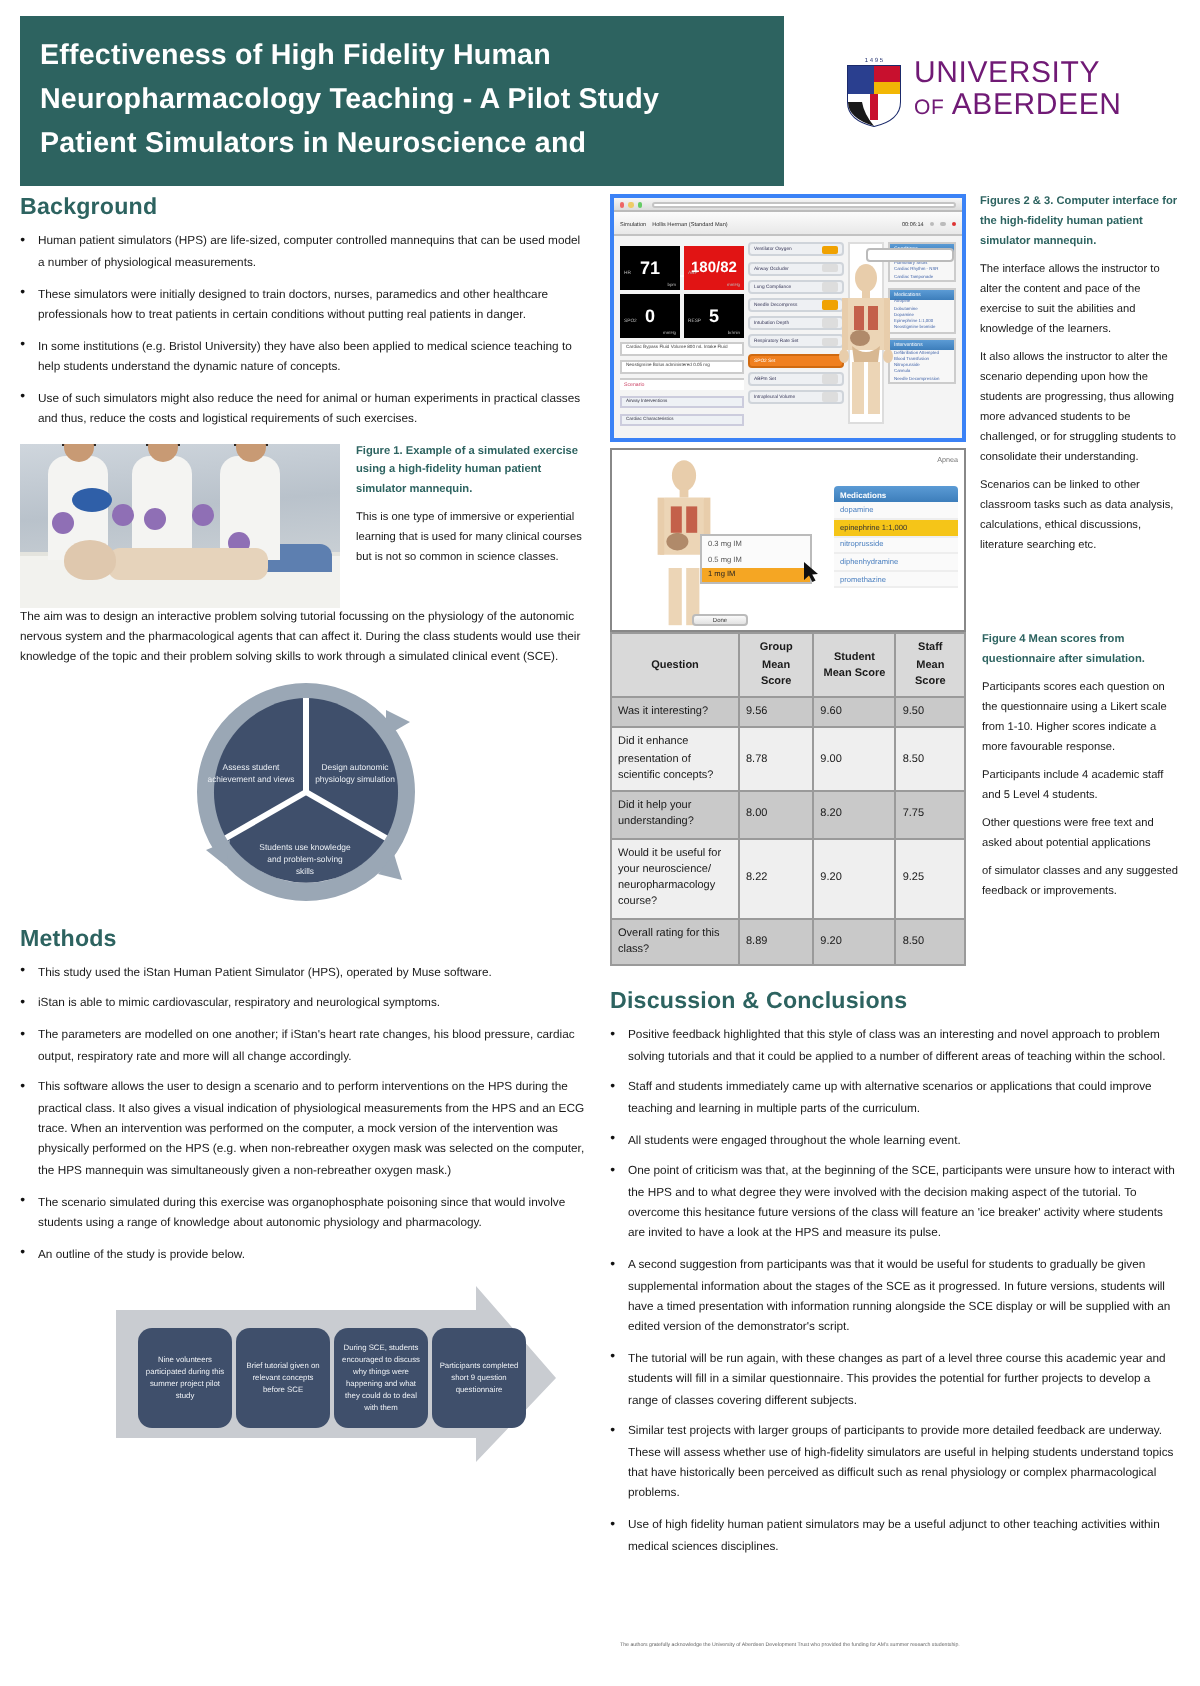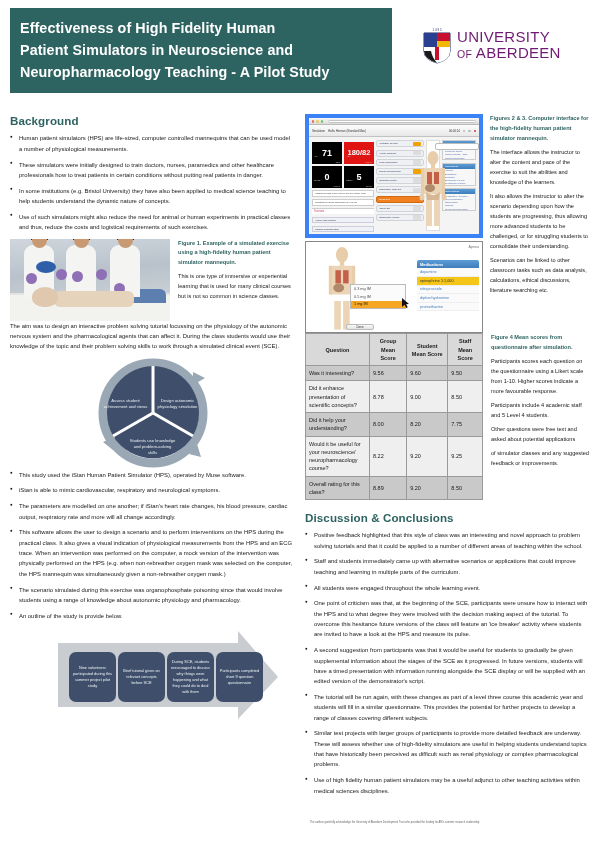--- a/index.html
+++ b/index.html
@@ -30,21 +30,21 @@
   .uni-name .l2 small { font-size: 10.5px; }
 
   .authors-bar {
     background: #2d6360; color: #ffffff;
     margin-top: 5px; width: 580px;
     padding: 6px 8px 7px 8px;
     font-size: 8.6px; letter-spacing: .1px;
   }
 
   
-  .cols { display: flex; gap: 10px; margin-top: 21px; }
+  .cols { display: flex; gap: 10px; margin-top: 4px; }
   .col { width: 285px; }
 
   h2.sec {
     color: #2d6360; font-size: 11.6px; font-weight: bold;
     margin-bottom: 6px; letter-spacing: .1px;
   }
   ul.bullets { list-style: none; }
   ul.bullets li {
     position: relative; padding-left: 9px; margin-bottom: 5.5px;
     font-size: 5.9px; line-height: 1.75; text-align: left;
@@ -97,21 +97,21 @@
     color: #eef1f5; font-size: 3.9px; line-height: 1.5;
     display: flex; align-items: center; justify-content: center; text-align: center;
     padding: 3px;
   }
   .fb1 { left: 59px; } .fb2 { left: 108px; } .fb3 { left: 157px; } .fb4 { left: 206px; }
 
   
   .fig23-row { display: flex; gap: 7px; }
   .sim-stack { width: 178px; flex: 0 0 178px; }
   .sim-win {
-    border: 4px solid #3b82f6; background: #f4f4f4; height: 124px; position: relative; overflow: hidden;
+    border: 2px solid #3b82f6; background: #f4f4f4; height: 124px; position: relative; overflow: hidden;
   }
   .sim-top { height: 7px; background: linear-gradient(#f6f6f6,#dcdcdc); border-bottom:1px solid #bbb; display:flex; align-items:center; padding:0 3px; gap:2px;}
   .dot { width:2.4px; height:2.4px; border-radius:50%; }
   .urlbar { flex:1; height:3.6px; background:#fff; border:1px solid #c4c4c4; border-radius:2px; margin-left:3px;}
   .sim-tool { height: 12px; background: linear-gradient(#fcfcfc,#e8e8e8); border-bottom:1px solid #c2c2c2; display:flex; align-items:center; padding:0 3px; gap:3px; font-size:2.8px; color:#333;}
   .sim-body { display:flex; gap:2px; padding:3px; height:97px; }
   .vitals { width: 62px; display:flex; flex-direction:column; gap:2px; }
   .ecg { height: 24px; background:#000; position:relative; }
   .ecg svg { position:absolute; left:0; top:0; }
   .vgrid { display:grid; grid-template-columns:1fr 1fr; gap:2px; }
@@ -163,22 +163,22 @@
   .ack { position:absolute; left:310px; bottom:18px; width:280px; font-size:2.6px; color:#666; line-height:1.4; }
 </style>
 </head>
 <body>
 
 <div class="poster">
 
   <div class="header-row">
     <div class="title-box">
       <div class="title-line">Effectiveness of High Fidelity Human</div>
+      <div class="title-line">Neuropharmacology Teaching - A Pilot Study</div>
       <div class="title-line">Patient Simulators in Neuroscience and</div>
-      <div class="title-line">Neuropharmacology Teaching - A Pilot Study</div>
     </div>
     <div class="crest-wrap">
       <div class="crest">
         <svg width="30" height="38" viewBox="0 0 30 38">
           <text x="15" y="5" font-size="3" fill="#1b2a6b" text-anchor="middle" font-family="Liberation Sans">1 4 9 5</text>
           <path d="M2 7 H28 V25 Q28 34 15 37 Q2 34 2 25 Z" fill="#ffffff" stroke="#1b2a6b" stroke-width="1"></path>
           <path d="M2 7 H15 V21 H2 Z" fill="#2a3f8f"></path>
           <path d="M15 7 H28 V15 H15 Z" fill="#c8102e"></path>
           <path d="M15 15 H28 V21 H15 Z" fill="#f2b705"></path>
           <path d="M2 21 H28 V25 Q28 34 15 37 Q2 34 2 25 Z" fill="#ffffff"></path>
@@ -253,20 +253,21 @@
             <polygon points="100,14 112,20 100,27" fill="#9aa7b5"></polygon>
             <polygon points="96,96 104,86 108,99" fill="#9aa7b5"></polygon>
             <polygon points="20,92 10,84 22,79" fill="#9aa7b5"></polygon>
           </svg>
           <div class="cycle-lbl lbl-assess">Assess student achievement and views</div>
           <div class="cycle-lbl lbl-design">Design autonomic physiology simulation</div>
           <div class="cycle-lbl lbl-students">Students use knowledge and problem-solving skills</div>
         </div>
       </div>
 
+      <h2 class="sec" style="margin-top:10px;">Methods</h2>
       <ul class="bullets">
         <li>This study used the iStan Human Patient Simulator (HPS), operated by Muse software.</li>
         <li>iStan is able to mimic cardiovascular, respiratory and neurological symptoms.</li>
         <li>The parameters are modelled on one another; if iStan's heart rate changes, his blood pressure, cardiac output, respiratory rate and more will all change accordingly.</li>
         <li>This software allows the user to design a scenario and to perform interventions on the HPS during the practical class. It also gives a visual indication of physiological measurements from the HPS and an ECG trace. When an intervention was performed on the computer, a mock version of the intervention was physically performed on the HPS (e.g. when non-rebreather oxygen mask was selected on the computer, the HPS mannequin was simultaneously given a non-rebreather oxygen mask.)</li>
         <li>The scenario simulated during this exercise was organophosphate poisoning since that would involve students using a range of knowledge about autonomic physiology and pharmacology.</li>
         <li>An outline of the study is provide below.</li>
       </ul>
 
       <div class="flow">

